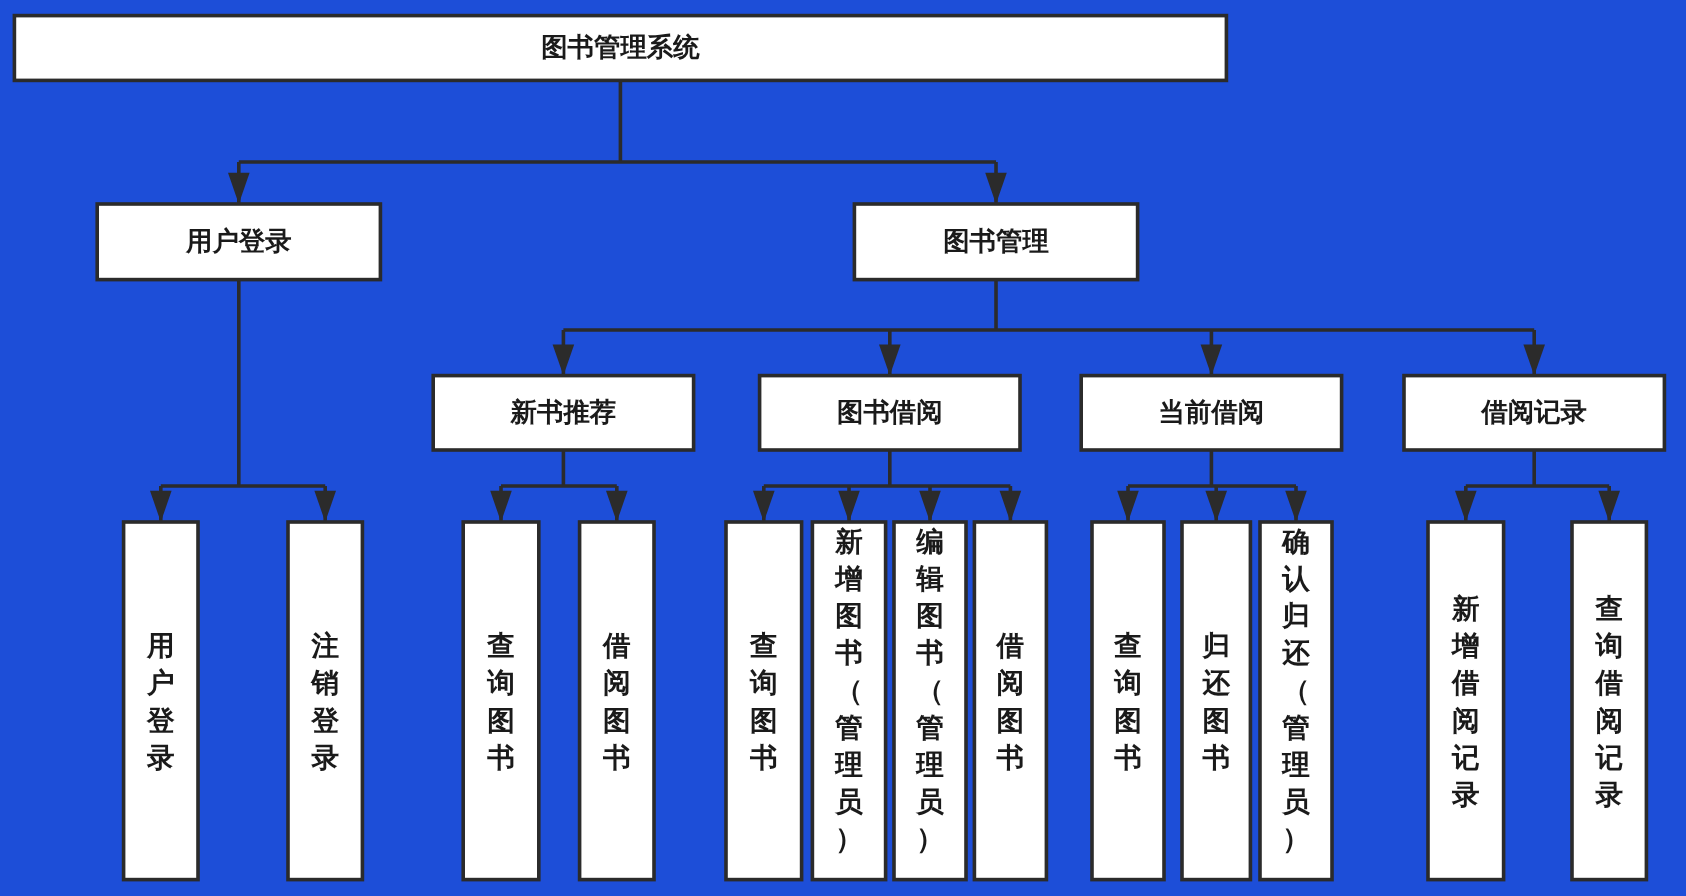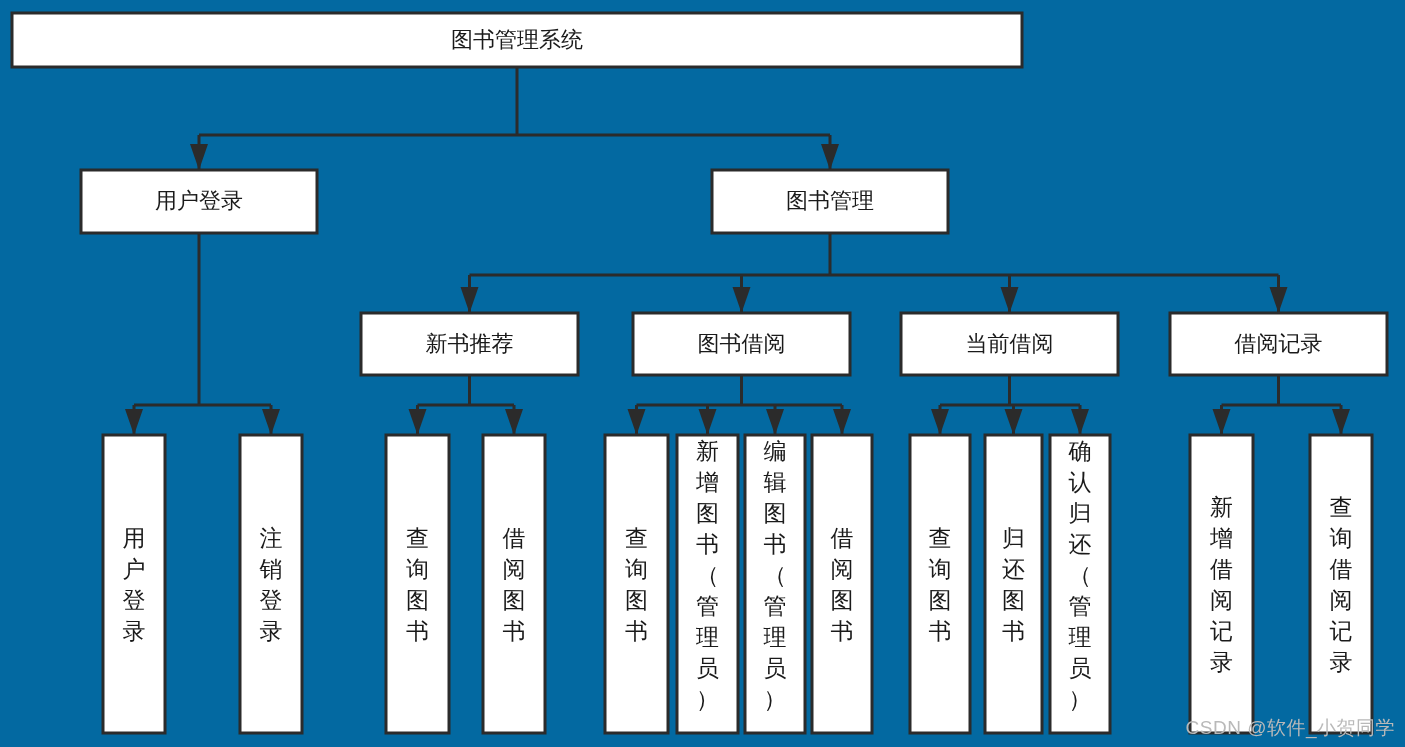--- a/index.html
+++ b/index.html
@@ -10,21 +10,22 @@
   body {
     width: 1405px;
     height: 747px;
     font-family: "Liberation Sans", "DejaVu Sans", sans-serif;
     overflow: hidden;
   }
   #diagram-root {
     position: relative;
     width: 1405px;
     height: 747px;
-    background: #0369a1;
+    background: #1d4ed8;
+    font-weight: bold;
   }
   svg.diagram-canvas {
     position: absolute;
     top: 0;
     left: 0;
     width: 1405px;
     height: 747px;
   }
   .node-box {
     fill: #ffffff;
@@ -201,15 +202,14 @@
           <rect x="1190" y="435" width="63" height="298" class="node-box"></rect>
           <text x="1221.5" class="node-label-v"><tspan x="1221.5" y="515">新</tspan><tspan x="1221.5" y="546">增</tspan><tspan x="1221.5" y="577">借</tspan><tspan x="1221.5" y="608">阅</tspan><tspan x="1221.5" y="639">记</tspan><tspan x="1221.5" y="670">录</tspan></text>
         </g>
         <g>
           <rect x="1310" y="435" width="62" height="298" class="node-box"></rect>
           <text x="1341" class="node-label-v"><tspan x="1341" y="515">查</tspan><tspan x="1341" y="546">询</tspan><tspan x="1341" y="577">借</tspan><tspan x="1341" y="608">阅</tspan><tspan x="1341" y="639">记</tspan><tspan x="1341" y="670">录</tspan></text>
         </g>
       </g>
   </svg>
 
-  <div class="watermark">CSDN @软件_小贺同学</div>
 
 </div>
 
 </body></html>

